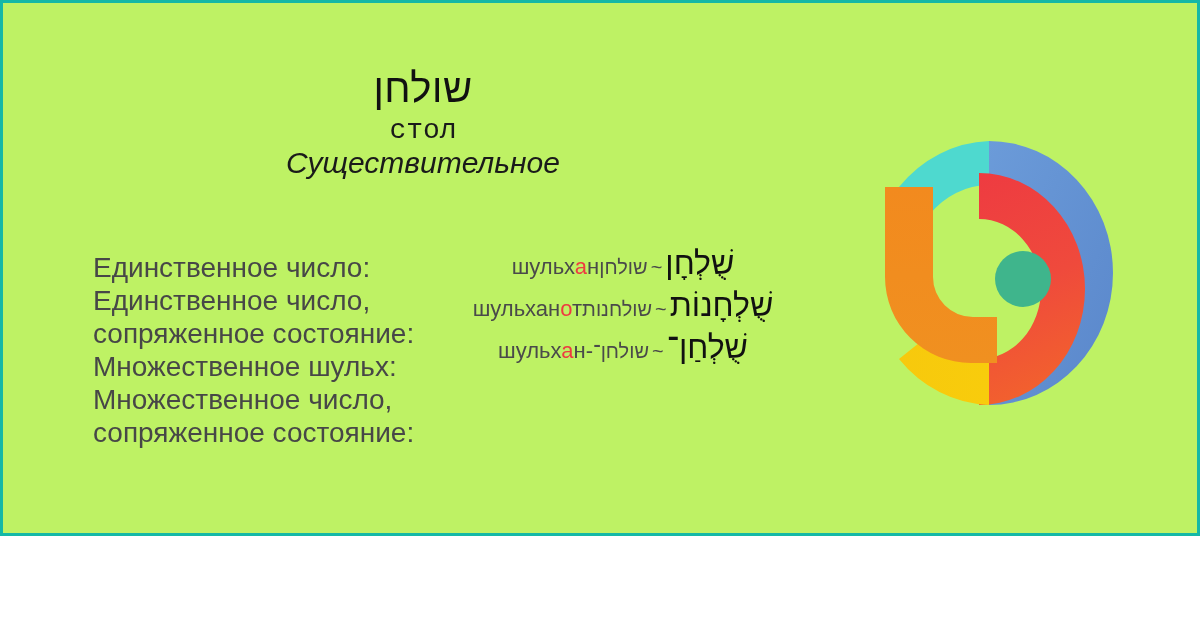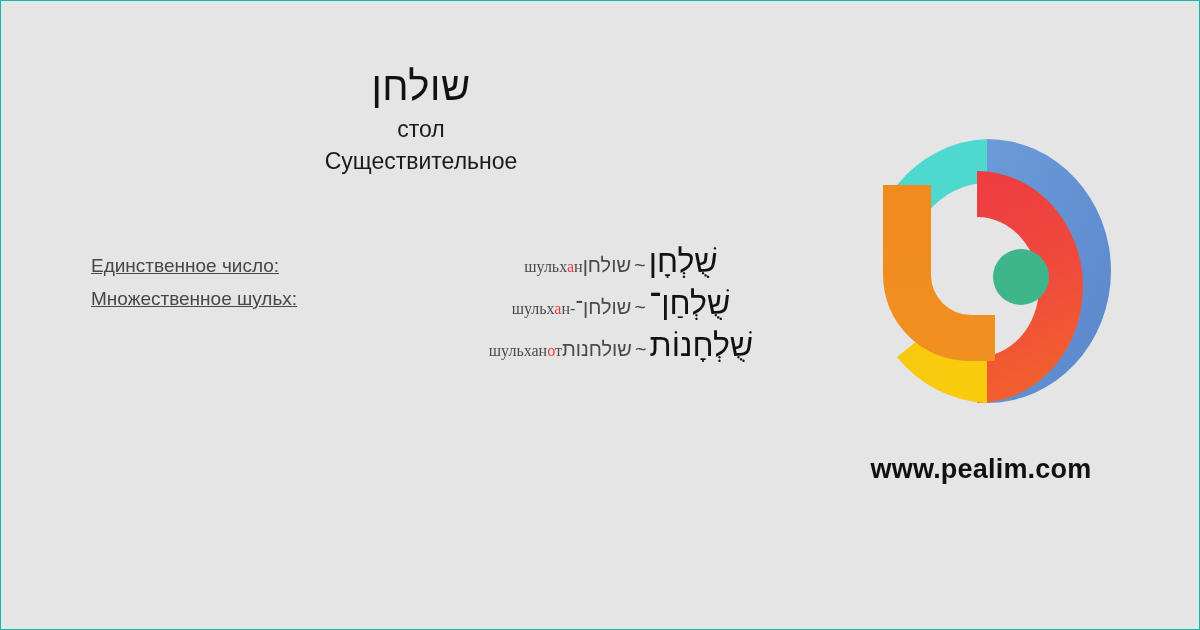--- a/index.html
+++ b/index.html
@@ -7,24 +7,24 @@
     margin: 0;
     padding: 0;
     background: #ffffff;
   }
   body {
     font-family: "Liberation Sans", "DejaVu Sans", sans-serif;
   }
   .card {
     position: relative;
     width: 1200px;
-    height: 630px;
+    height: 536px;
     box-sizing: border-box;
-    border: 1px solid #14b8a6;
-    background: #e5e5e5;
+    border: 3px solid #14b8a6;
+    background: #bef264;
     overflow: hidden;
   }
 
   
   .header {
     position: absolute;
     left: 60px;
     top: 62px;
     width: 720px;
     text-align: center;
@@ -32,43 +32,44 @@
   .hdr-hebrew {
     font-size: 40px;
     line-height: 46px;
     color: #111111;
     direction: rtl;
     unicode-bidi: isolate;
     font-weight: 400;
     letter-spacing: 0.5px;
   }
   .hdr-translation {
-    font-size: 23px;
+    font-size: 28px;
     line-height: 32px;
     color: #1a1a1a;
     margin-top: 4px;
+    font-family: Liberation Mono, monospace;
   }
   .hdr-pos {
-    font-size: 23px;
+    font-size: 30px;
     line-height: 32px;
     color: #1a1a1a;
+    font-style: italic;
   }
 
   
   .labels {
     position: absolute;
     left: 90px;
     top: 248px;
     width: 345px;
   }
   .label-row {
-    font-size: 19px;
+    font-size: 28px;
     line-height: 33px;
     color: #474747;
-    text-decoration: underline;
   }
 
   .forms {
     position: absolute;
     left: 445px;
     top: 243px;
     width: 350px;
     text-align: center;
   }
   .form-row {
@@ -88,26 +89,25 @@
     color: #4a4a4a;
     padding: 0 3px;
   }
   .heb-plain {
     font-size: 20px;
     color: #4a4a4a;
     direction: rtl;
     unicode-bidi: isolate;
   }
   .translit {
-    font-size: 16px;
+    font-size: 22px;
     color: #4a4a4a;
     direction: ltr;
     unicode-bidi: isolate;
     display: inline-block;
-    font-family: Liberation Serif, serif;
   }
   .stress {
     color: #ee3b41;
   }
 
   
   .logo-wrap {
     position: absolute;
     left: 868px;
     top: 124px;
@@ -134,35 +134,37 @@
 <div class="card">
 
   <div class="header">
     <div class="hdr-hebrew">שולחן</div>
     <div class="hdr-translation">стол</div>
     <div class="hdr-pos">Существительное</div>
   </div>
 
   <div class="labels">
     <div class="label-row">Единственное число:</div>
+    <div class="label-row">Единственное число, сопряженное состояние:</div>
     <div class="label-row">Множественное шульх:</div>
+    <div class="label-row">Множественное число, сопряженное состояние:</div>
   </div>
 
   <div class="forms">
 
     <div class="form-row">
       <span class="heb-voweled">שֻׁלְחָן</span><span class="tilde">~</span><span class="heb-plain">שולחן</span><span class="translit"><span>шульх</span><span class="stress">а</span><span>н</span></span>
     </div>
 
     <div class="form-row">
+      <span class="heb-voweled">שֻׁלְחָנוֹת</span><span class="tilde">~</span><span class="heb-plain">שולחנות</span><span class="translit"><span>шульхан</span><span class="stress">о</span><span>т</span></span>
+    </div>
+
+    <div class="form-row">
       <span class="heb-voweled">שֻׁלְחַן־</span><span class="tilde">~</span><span class="heb-plain">שולחן־</span><span class="translit"><span>шульх</span><span class="stress">а</span><span>н-</span></span>
-    </div>
-
-    <div class="form-row">
-      <span class="heb-voweled">שֻׁלְחָנוֹת</span><span class="tilde">~</span><span class="heb-plain">שולחנות</span><span class="translit"><span>шульхан</span><span class="stress">о</span><span>т</span></span>
     </div>
 
 
   </div>
 
   <div class="logo-wrap">
     <svg width="260" height="290" viewBox="0 0 260 290" xmlns="http://www.w3.org/2000/svg">
       <defs>
         <linearGradient id="gRed" x1="0" y1="0" x2="0.2" y2="1">
           <stop offset="0%" stop-color="#ee3b41"></stop>
@@ -221,15 +223,14 @@
                L 126 190
                L 126 236
                L 100 236
                A 86 86 0 0 1 14 150
                Z" fill="url(#gOrange)"></path>
 
       <circle cx="152" cy="152" r="28" fill="#3fb58c"></circle>
     </svg>
   </div>
 
-  <div class="site-url">www.pealim.com</div>
 
 </div>
 
 </body></html>

